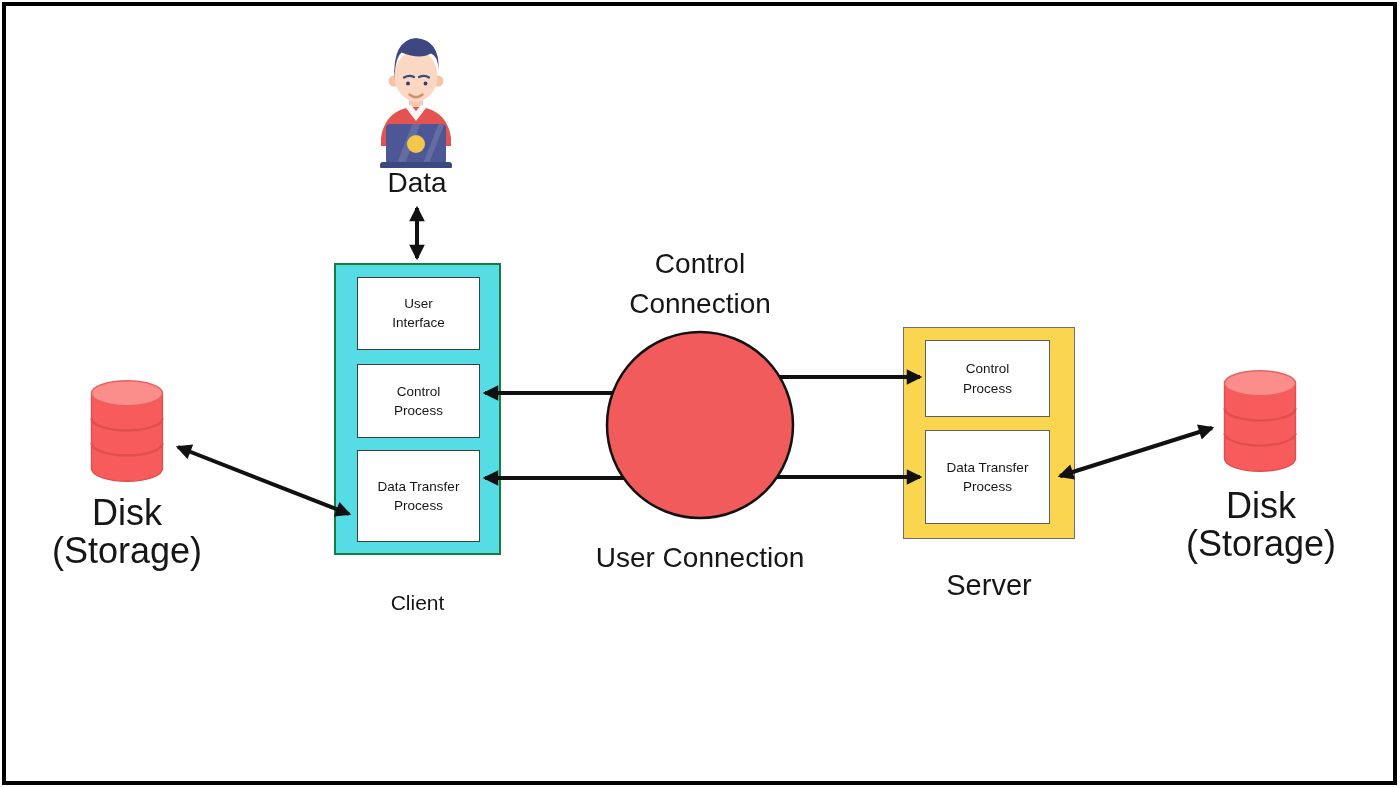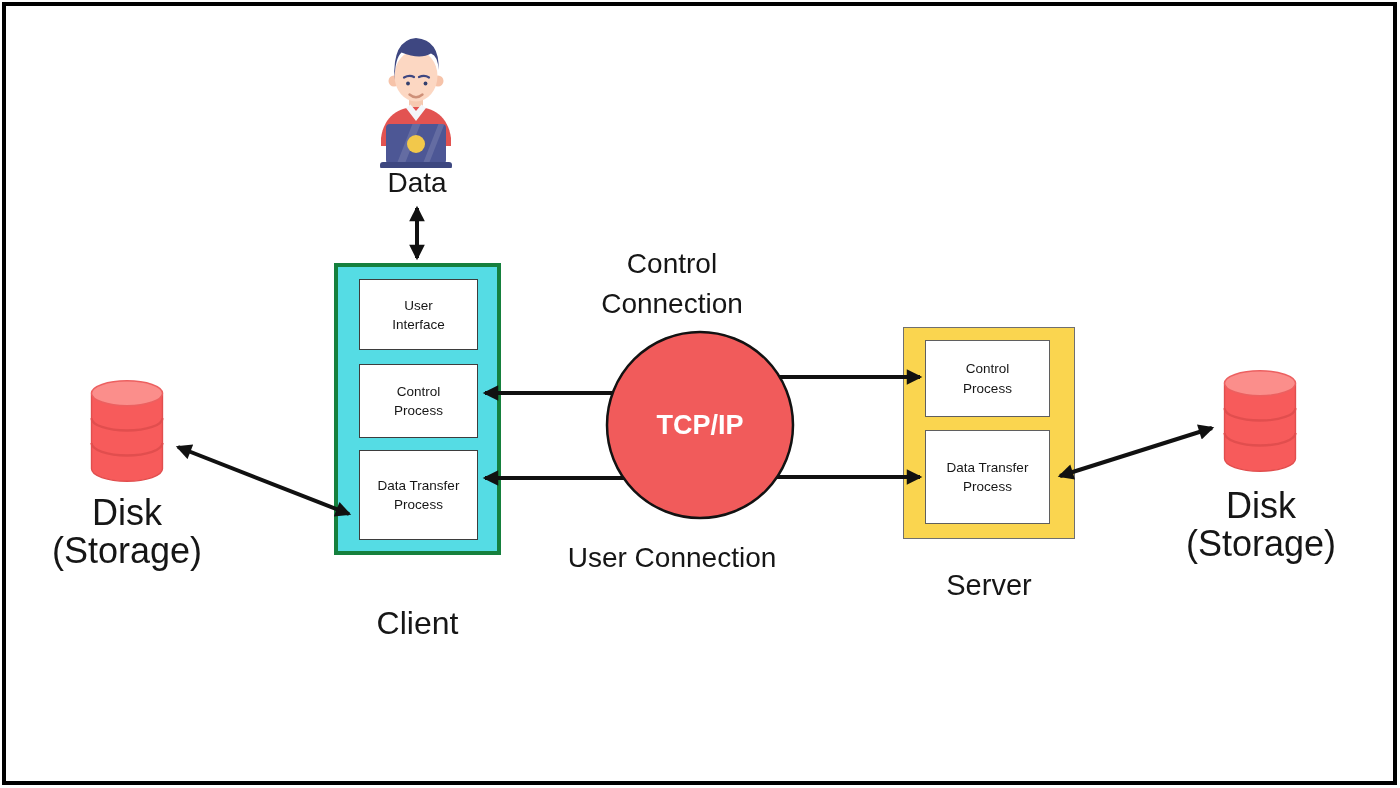--- a/index.html
+++ b/index.html
@@ -11,21 +11,21 @@
   .frame{
     position:absolute;left:2px;top:2px;right:3px;bottom:3px;
     border:4px solid #000;pointer-events:none;z-index:10;
   }
   .abs{position:absolute;}
   .label{position:absolute;text-align:center;z-index:6;}
 
   
   .client-box{
     position:absolute;left:334px;top:263px;width:167px;height:292px;
-    background:var(--client-fill,#55DCE4);border:4px solid #15803d;
+    background:var(--client-fill,#55DCE4);border:2px solid #15803d;
     box-sizing:border-box;display:flex;flex-direction:column;
     padding:12px 19px 11px 21px;z-index:2;
   }
   .client-box .proc{
     background:#fff;border:1.5px solid #3d3d3d;box-sizing:border-box;
     display:flex;align-items:center;justify-content:center;text-align:center;
     font-size:13.5px;line-height:1.42;
   }
   .client-box .proc span{display:inline-block;width:82px;}
   .p-ui{height:73px;}
@@ -47,26 +47,26 @@
   .server-box .proc span{display:inline-block;width:82px;}
   .s-cp{height:77px;}
   .s-dtp{height:94px;margin-top:13px;}
 
   .arrows{position:absolute;left:0;top:0;z-index:5;}
 
   .tcp-label{
     left:630px;top:406px;width:140px;line-height:38px;
     font-size:27px;font-weight:bold;color:#ffffff;z-index:6;
   }
-  .conn-label{left:562px;width:220px;font-size:28px;line-height:40px;}
+  .conn-label{left:590px;width:220px;font-size:28px;line-height:40px;}
   .ctrl-conn{top:244px;}
   .data-conn{top:538px;}
 
   .user-label{left:352px;top:166px;width:130px;font-size:28px;line-height:34px;}
-  .client-label{left:334px;top:586px;width:167px;font-size:32px;line-height:34px;margin-top:20px;}
+  .client-label{left:334px;top:586px;width:167px;font-size:21px;line-height:34px;}
   .server-label{left:903px;top:568px;width:172px;font-size:29px;line-height:34px;}
   .disk-label{width:160px;font-size:36px;line-height:38px;}
   .disk-label-left{left:47px;top:494px;}
   .disk-label-right{left:1181px;top:487px;}
 
   .avatar{left:368px;top:26px;width:96px;height:142px;z-index:2;}
   .disk-icon{width:84px;height:110px;z-index:2;}
   .disk-left{left:85px;top:377px;}
   .disk-right{left:1218px;top:367px;}
 </style>
@@ -149,21 +149,20 @@
       <line x1="700" y1="393" x2="485" y2="393" marker-end="url(#ah)"></line>
       <line x1="700" y1="377" x2="920" y2="377" marker-end="url(#ah)"></line>
       <line x1="700" y1="478" x2="485" y2="478" marker-end="url(#ah)"></line>
       <line x1="700" y1="477" x2="920" y2="477" marker-end="url(#ah)"></line>
       <line x1="178" y1="447" x2="349" y2="514" marker-start="url(#ah)" marker-end="url(#ah)"></line>
       <line x1="1060" y1="476" x2="1212" y2="428" marker-start="url(#ah)" marker-end="url(#ah)"></line>
     </g>
     <circle cx="700" cy="425" r="93" fill="#F15B5B" stroke="#121212" stroke-width="2.5"></circle>
   </svg>
 
-  <div class="label tcp-label">TCP/IP</div>
   <div class="label conn-label ctrl-conn">Control Connection</div>
   <div class="label conn-label data-conn">User Connection</div>
   <div class="label user-label">Data</div>
   <div class="label client-label">Client</div>
   <div class="label server-label">Server</div>
 
   <div class="label disk-label disk-label-left">
     <div>Disk</div>
     <div>(Storage)</div>
   </div>

